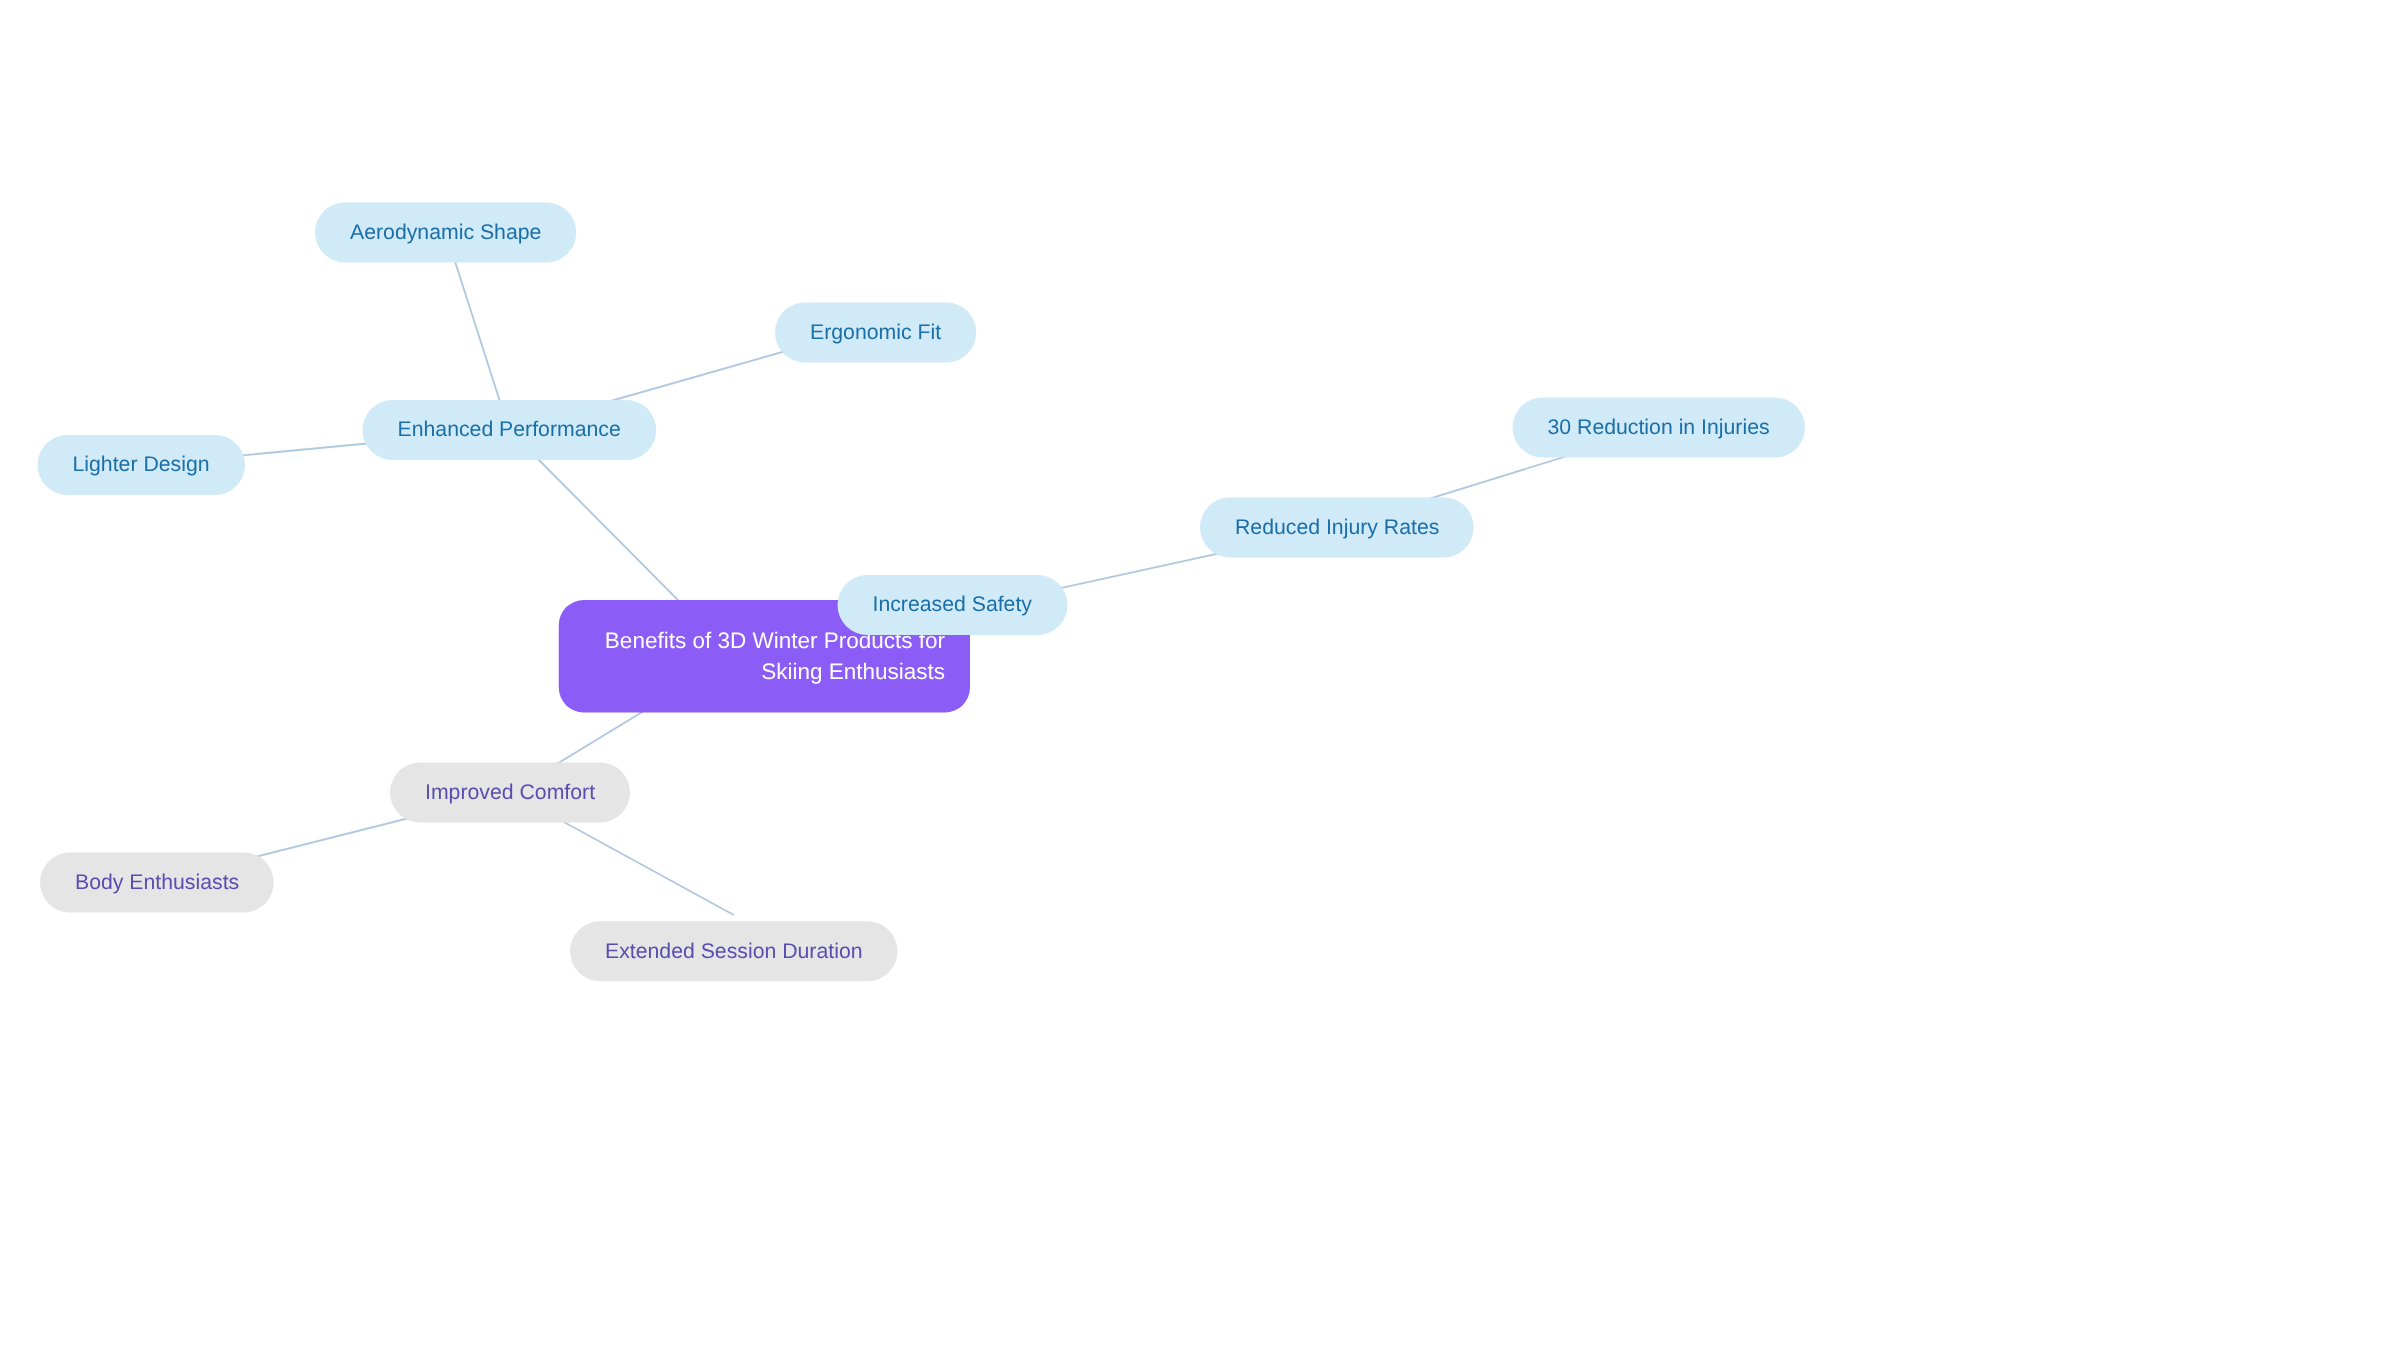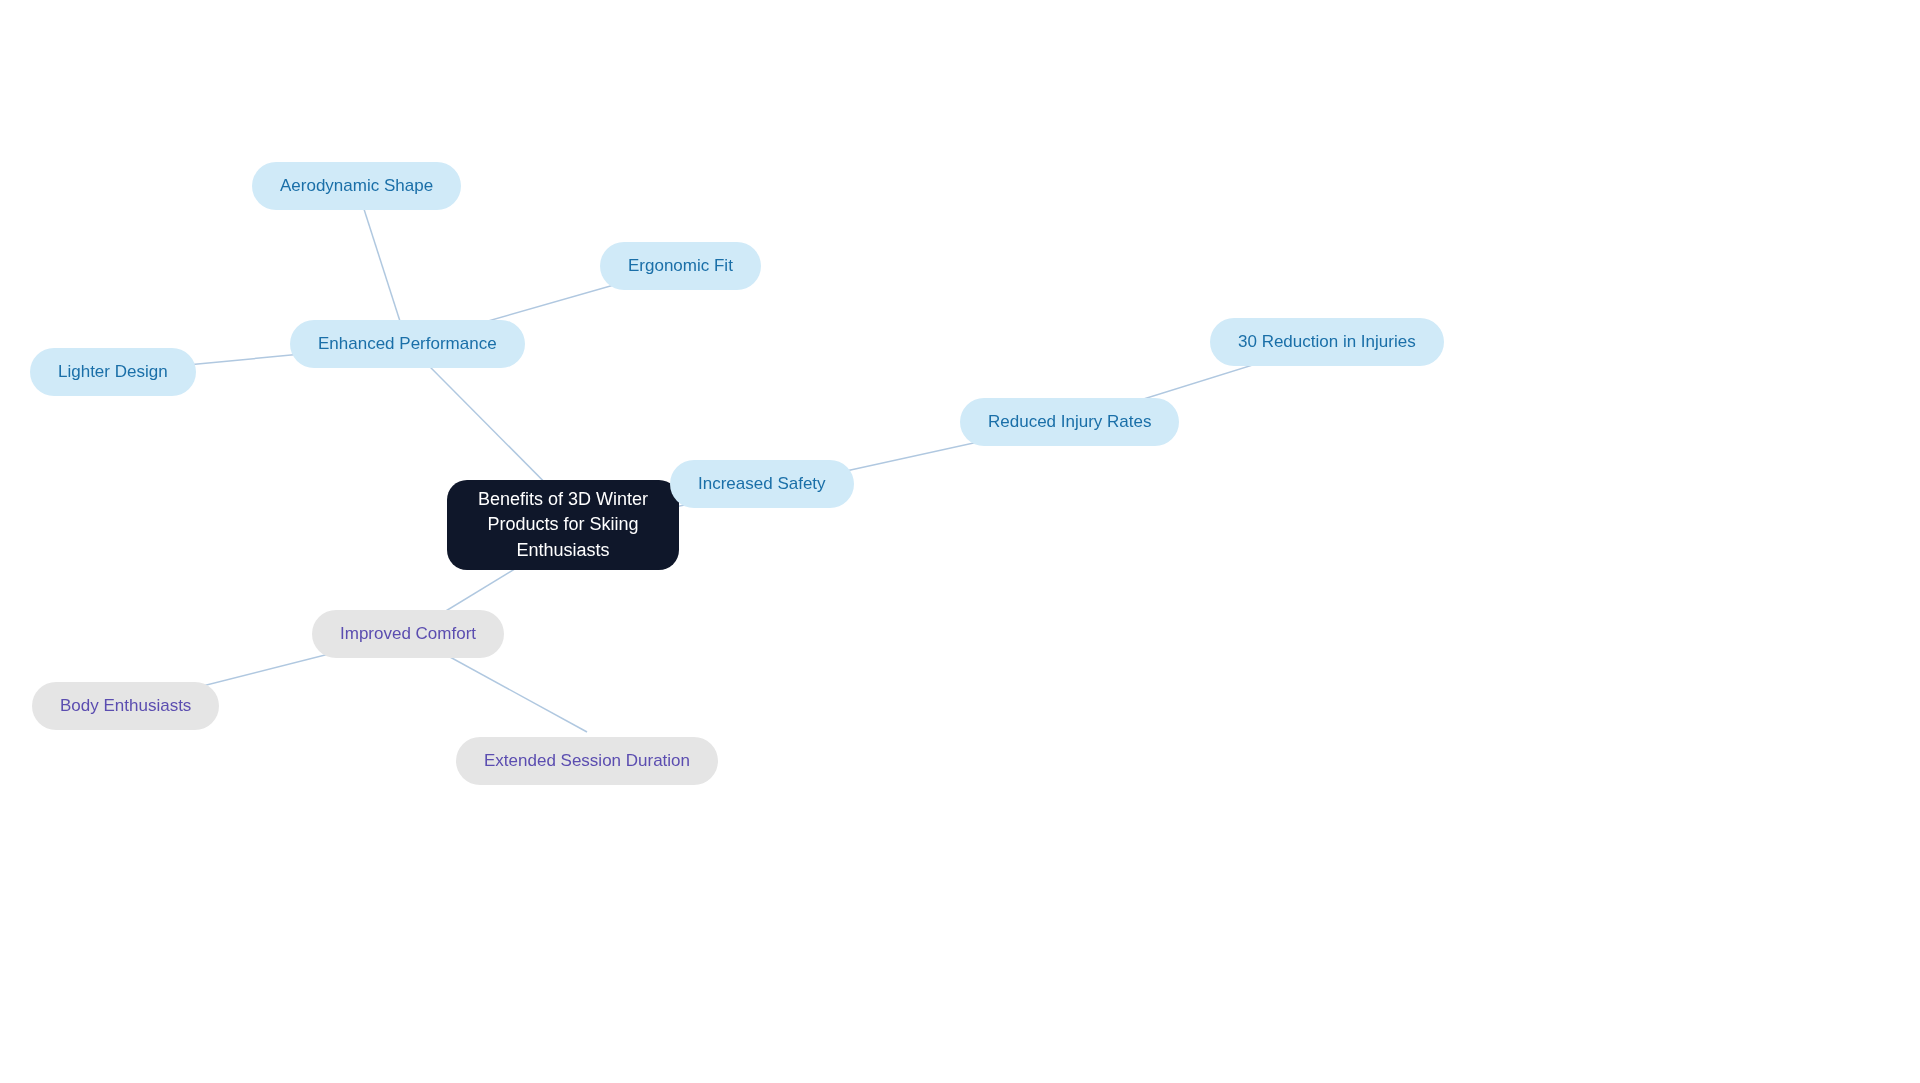--- a/index.html
+++ b/index.html
@@ -26,30 +26,31 @@
       display: flex;
       align-items: center;
       justify-content: center;
       text-align: center;
       border-radius: 50px;
       z-index: 1;
       white-space: nowrap;
     }
 
     .node-center {
-      background: #0f172a;
+      background: #8b5cf6;
       color: #ffffff;
       font-size: 18px;
       font-weight: 500;
       border-radius: 20px;
       white-space: normal;
-      width: 232px;
+      width: 329px;
       height: 90px;
       padding: 12px 20px;
       line-height: 1.4;
+      text-align: right;
     }
 
     .node-blue {
       background: #d0eaf8;
       color: #1a6fa8;
       font-size: 17px;
       font-weight: 400;
       padding: 14px 28px;
       border-radius: 50px;
     }
@@ -84,21 +85,21 @@
 </div>
 
 <div class="node node-blue" style="left: 290px; top: 320px; align-items: center;" id="node-enhanced_performance">
   <span>Enhanced Performance</span>
 </div>
 
 <div class="node node-blue" style="left: 252px; top: 162px; justify-content: center;" id="node-aerodynamic_shape">
   <span>Aerodynamic Shape</span>
 </div>
 
-<div class="node node-blue" style="left: 600px; top: 242px;" id="node-ergonomic_fit">
+<div class="node node-blue" style="left: 620px; top: 242px;" id="node-ergonomic_fit">
   <span>Ergonomic Fit</span>
 </div>
 
 <div class="node node-blue" style="left: 30px; top: 348px;" id="node-lighter_design">
   <span>Lighter Design</span>
 </div>
 
 <div class="node node-blue" style="left: 670px; top: 460px;" id="node-increased_safety">
   <span>Increased Safety</span>
 </div>

